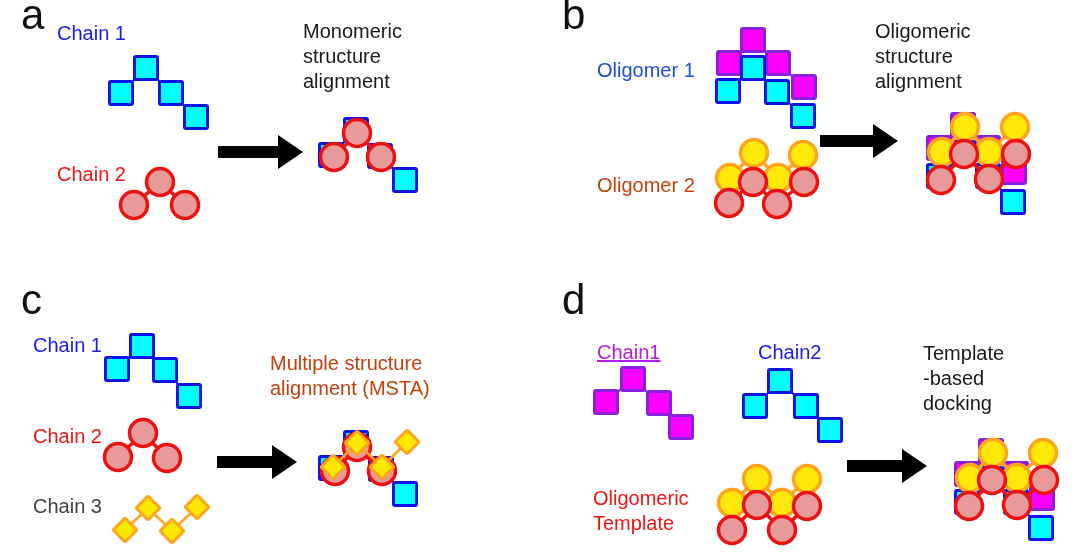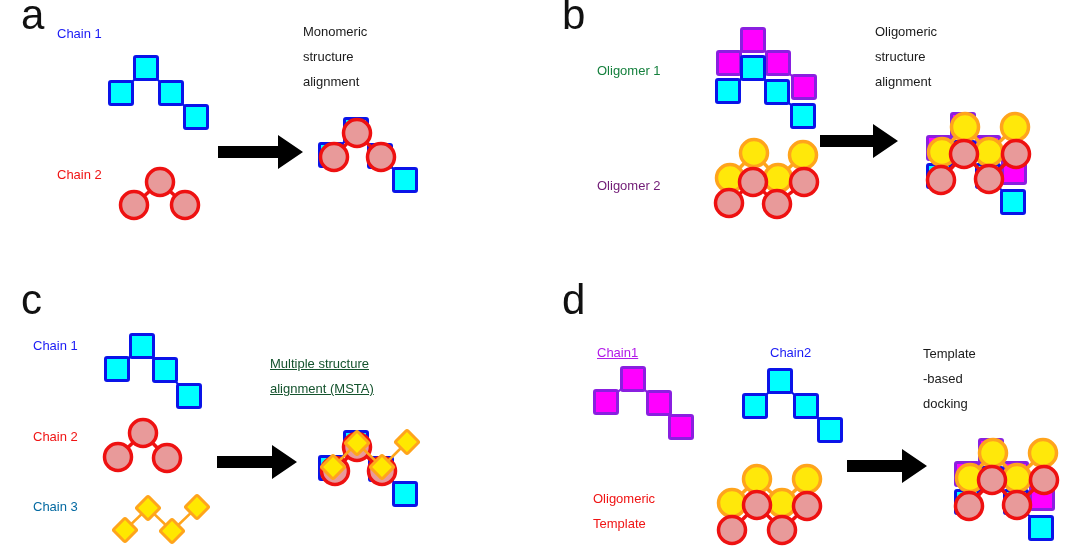--- a/index.html
+++ b/index.html
@@ -1,21 +1,21 @@
 <!DOCTYPE html>
 <html><head>
 <meta charset="utf-8">
 <style>
   html,body{margin:0;padding:0;background:#ffffff;}
   .canvas{
     position:relative;width:1080px;height:555px;background:#ffffff;
     font-family:"Liberation Sans",sans-serif;overflow:hidden;
   }
   #fig-svg{position:absolute;left:0;top:0;}
-  .txt{position:absolute;font-size:13px;line-height:25px;white-space:pre-line;}
+  .txt{position:absolute;font-size:20px;line-height:25px;white-space:pre-line;}
   .pletter{font-size:42px;line-height:42px;}
   .ctr{text-align:left;}
   
   .l-pa{left:21px;top:-6px}
   .l-pb{left:562px;top:-6px}
   .l-pc{left:21px;top:279px}
   .l-pd{left:562px;top:279px}
   .l-a1{left:57px;top:21px}
   .l-a2{left:57px;top:162px}
   .l-at{left:303px;top:19px;width:140px}
@@ -272,32 +272,32 @@
   <div class="txt pletter l-pb" style="color: rgb(17, 17, 17);">b</div>
   <div class="txt pletter l-pc" style="color: rgb(17, 17, 17);">c</div>
   <div class="txt pletter l-pd" style="color: rgb(17, 17, 17);">d</div>
 
   <div class="txt l-a1" style="color: rgb(26, 26, 245);">Chain 1</div>
   <div class="txt l-a2" style="color: rgb(240, 20, 20);">Chain 2</div>
   <div class="txt ctr l-at" style="color: rgb(26, 26, 26);">Monomeric
 structure
 alignment</div>
 
-  <div class="txt l-b1" style="color: #15803d;">Oligomer 1</div>
-  <div class="txt l-b2" style="color: #701a75;">Oligomer 2</div>
+  <div class="txt l-b1" style="color: #1d4ed8;">Oligomer 1</div>
+  <div class="txt l-b2" style="color: #c2410c;">Oligomer 2</div>
   <div class="txt ctr l-bt" style="color: rgb(26, 26, 26);">Oligomeric
 structure
 alignment</div>
 
   <div class="txt l-c1" style="color: rgb(26, 26, 245);">Chain 1</div>
   <div class="txt l-c2" style="color: rgb(240, 20, 20);">Chain 2</div>
-  <div class="txt l-c3" style="color: #0369a1;">Chain 3</div>
-  <div class="txt ctr l-ct" style="color: #14532d; text-decoration: underline;">Multiple structure
+  <div class="txt l-c3" style="color: #404040;">Chain 3</div>
+  <div class="txt ctr l-ct" style="color: #c2410c;">Multiple structure
 alignment (MSTA)</div>
 
   <div class="txt l-d1" style="color: rgb(178, 26, 232); text-decoration: underline;">Chain1</div>
-  <div class="txt l-d2" style="color: rgb(26, 26, 245); margin-left: 12px;">Chain2</div>
+  <div class="txt l-d2" style="color: rgb(26, 26, 245);">Chain2</div>
   <div class="txt ctr l-dt" style="color: rgb(240, 20, 20);">Oligomeric
 Template</div>
   <div class="txt ctr l-dti" style="color: rgb(26, 26, 26);">Template
 -based
 docking</div>
 </div>
 
 </body></html>

